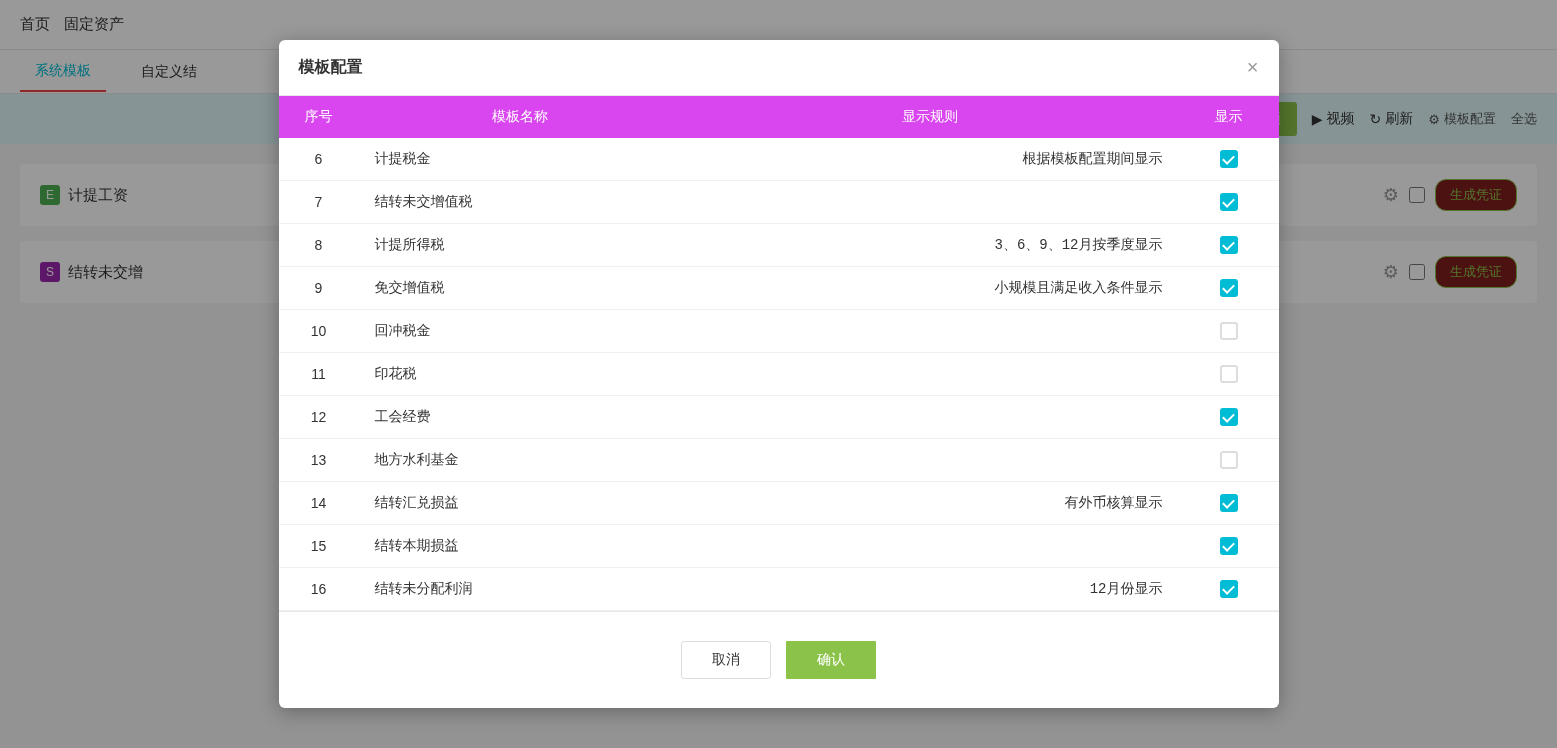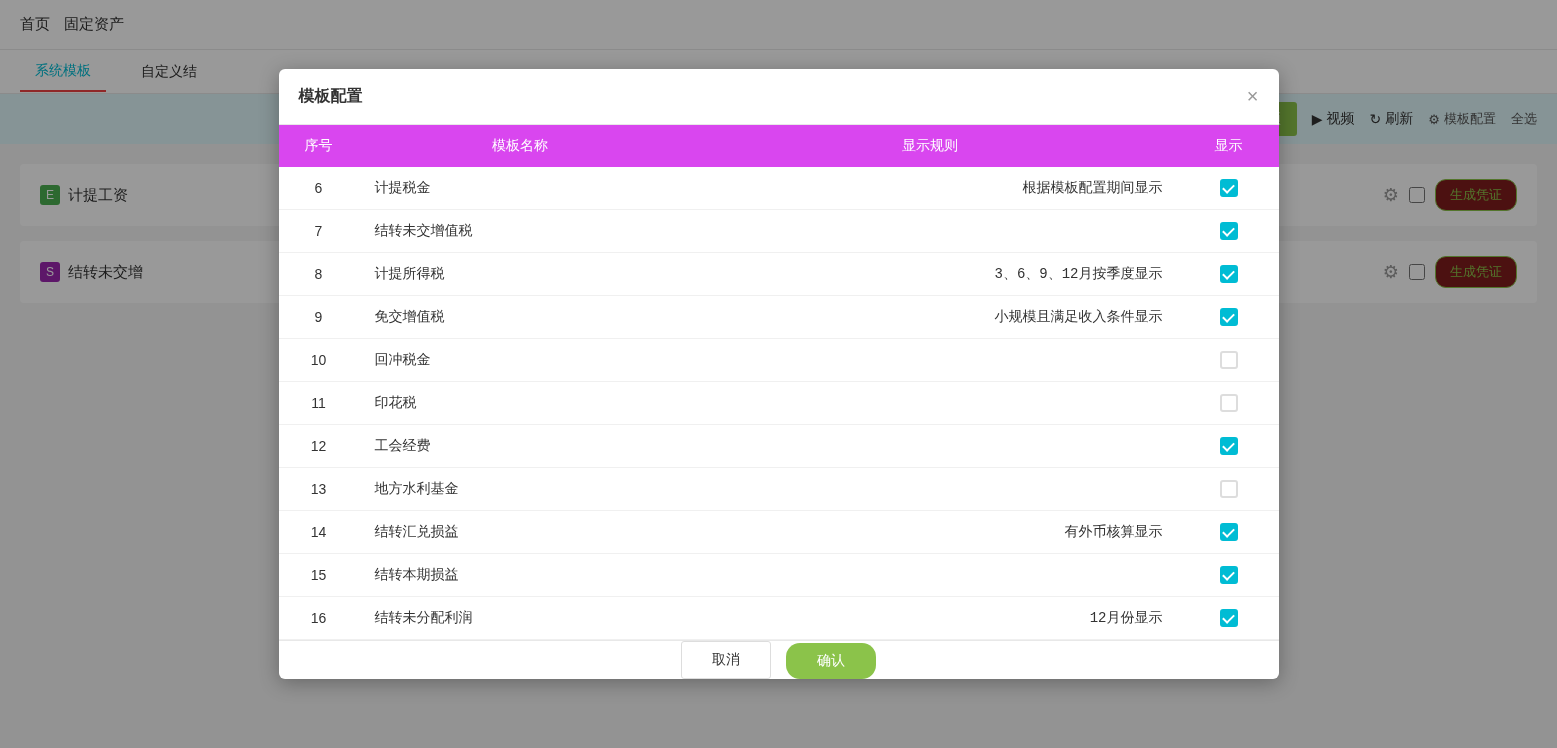--- a/index.html
+++ b/index.html
@@ -202,26 +202,25 @@
       border: none;
     }
 
     .modal-body {
       padding: 0;
       overflow-y: auto;
       max-height: 600px;
     }
 
     .modal-footer {
-      padding: 0 20px;
+      padding: 29px 20px;
       display: flex;
       justify-content: center;
       gap: 15px;
       border-top: 1px solid #e8e8e8;
-      align-items: flex-end;
     }
 
     
     .config-table {
       width: 100%;
       border-collapse: collapse;
     }
 
     .config-table thead tr {
       background: #d946ef;
@@ -308,21 +307,21 @@
       cursor: pointer;
       font-size: 14px;
       min-width: 90px;
     }
 
     .btn-confirm {
       padding: 9px 28px;
       border: none;
       background: #8bc34a;
       color: #fff;
-      border-radius: 14px;
+      border-radius: 1px;
       cursor: pointer;
       font-size: 14px;
       min-width: 90px;
     }
 
     
     .modal-body::-webkit-scrollbar {
       width: 6px;
     }
     .modal-body::-webkit-scrollbar-thumb {

